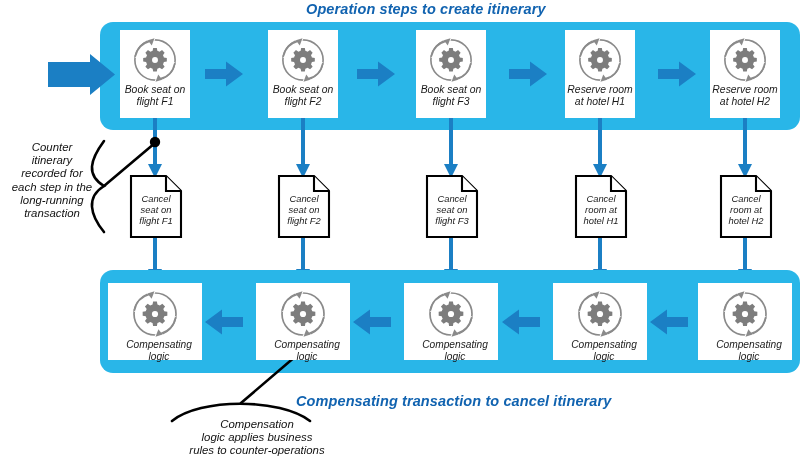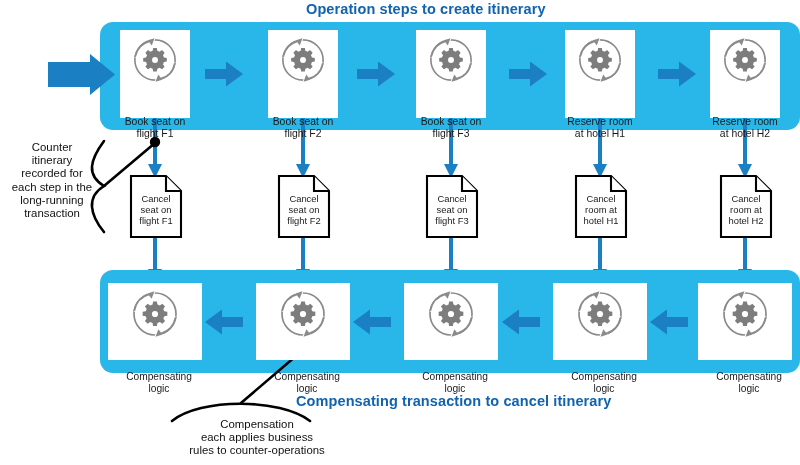--- a/index.html
+++ b/index.html
@@ -1,21 +1,21 @@
 <!DOCTYPE html>
 <html><head>
 <meta charset="utf-8">
 <style>
   html,body{margin:0;padding:0;background:#ffffff;}
   body{
     width:800px;height:465px;position:relative;overflow:hidden;
     font-family:"Liberation Sans","DejaVu Sans",sans-serif;
     color:#1a1a1a;
   }
-  #stage{position:absolute;left:0;top:0;width:800px;height:465px;}
+  #stage{position:absolute;left:0;top:0;width:800px;height:465px;font-style:italic;}
   svg#canvas{position:absolute;left:0;top:0;width:800px;height:465px;}
 
   .band-title{
     position:absolute;
     font-weight:bold;
     font-size:14.5px;
     color:#1163B0;
     letter-spacing:.1px;
     white-space:nowrap;
   }
@@ -340,26 +340,26 @@
 logic</div>
   </div>
 
   <div class="annot" id="annot-left">Counter
 itinerary
 recorded for
 each step in the
 long-running
 transaction</div>
   <div class="annot" id="annot-bottom">Compensation
-each applies business
+logic applies business
 rules to counter-operations</div>
 
 </div>
 
 <style>
   
   #canvas{z-index:1;}
-  .node{z-index:2;gap:32px;}
+  .node{z-index:2;}
   .doc{z-index:3;}
   .band-title{z-index:4;}
   .annot{z-index:4;}
   
 </style>
 
 </body></html>

